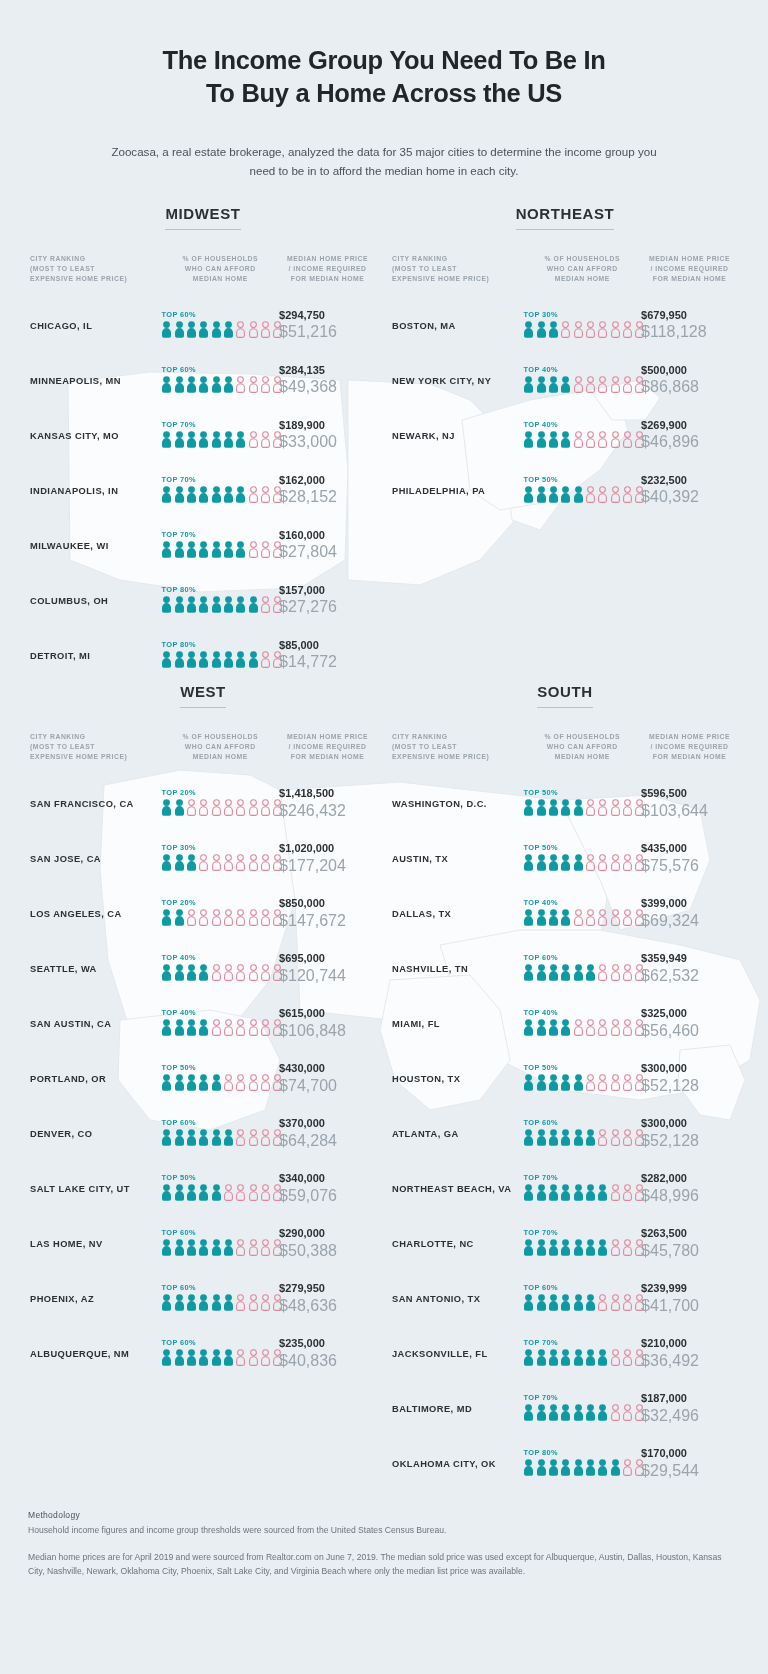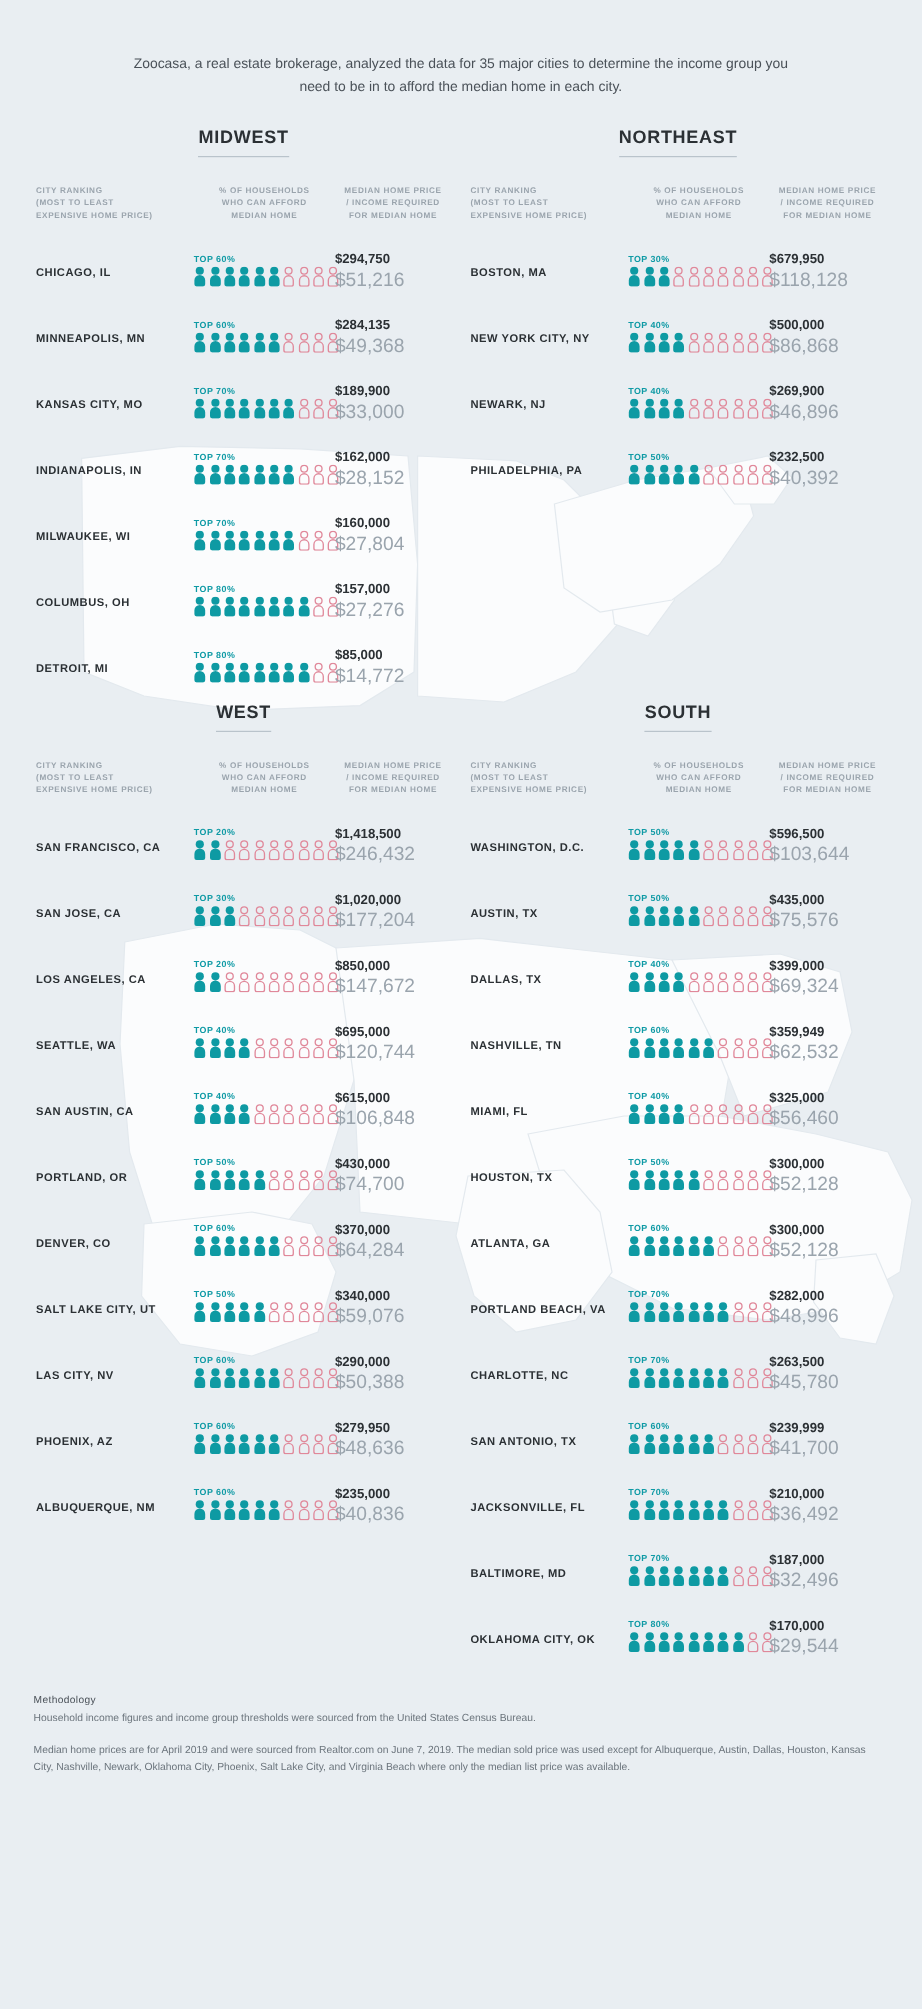--- a/index.html
+++ b/index.html
@@ -18,21 +18,21 @@
 
   
   .header { padding: 44px 60px 0; text-align: center; }
   .title {
     font-size: 25.5px;
     line-height: 1.3;
     font-weight: bold;
     color: #222629;
     letter-spacing: -0.3px;
   }
-  .intro-block { }
+  .intro-block { margin-top: 32px; }
   .intro {
     font-size: 11.6px;
     line-height: 1.65;
     color: #4a5158;
     padding: 0 38px;
   }
   .intro.second { margin-top: 22px; padding: 0 24px; }
 
   
   .map-layer {
@@ -155,20 +155,24 @@
       <path d="M560 800 L650 795 L700 810 L710 860 L690 910 L620 930 L600 880 Z"></path>
 
       <path d="M440 945 L520 930 L600 930 L680 945 L740 960 L760 1000 L750 1060 L700 1090 L640 1100 L560 1090 L500 1060 L460 1010 Z"></path>
       <path d="M390 980 L470 975 L500 1010 L510 1060 L480 1100 L430 1110 L395 1080 L380 1030 Z"></path>
       <path d="M680 1050 L730 1045 L745 1080 L730 1120 L700 1115 L678 1085 Z"></path>
       <path d="M120 1020 L210 1010 L260 1020 L280 1060 L265 1110 L210 1130 L150 1120 L118 1080 Z"></path>
     </g>
   </svg>
 
   <div class="header" style="position:relative;z-index:2;">
+    <h1 class="title">
+      <span>The Income Group You Need To Be In</span><br>
+      <span>To Buy a Home Across the US</span>
+    </h1>
     <div class="intro-block">
       <p class="intro">Zoocasa, a real estate brokerage, analyzed the data for 35 major cities to determine the income group you need to be in to afford the median home in each city.</p>
     </div>
   </div>
 
   <div class="regions" id="regions">
       <div class="region">
         <div class="region-head"><div class="region-title">MIDWEST</div></div>
         <div class="col-heads">
           <div class="ch-city">CITY RANKING<br>(MOST TO LEAST<br>EXPENSIVE HOME PRICE)</div>
@@ -1173,21 +1177,21 @@
                   <path d="M1.6 11.7a3.9 3.9 0 0 1 7.8 0v3.1a1.6 1.6 0 0 1-1.6 1.6H3.2a1.6 1.6 0 0 1-1.6-1.6z" fill="none" stroke="#e0889a" stroke-width="1.1"></path>
                 </svg></span>
             </div>
           </div>
           <div class="c-price">
             <div class="price">$340,000</div>
             <div class="income">$59,076</div>
           </div>
         </div>
         <div class="row">
-          <div class="c-city">LAS CITY, NV</div>
+          <div class="c-city">LAS HOME, NV</div>
           <div class="c-pct">
             <div class="top-label">TOP 60%</div>
             <div class="people">
               <span><svg width="11" height="17" viewBox="0 0 11 17">
                   <circle cx="5.5" cy="3.6" r="3.4" fill="#0e9aa3"></circle>
                   <path d="M1 11.6a4.5 4.5 0 0 1 9 0v3.3a1.8 1.8 0 0 1-1.8 1.8H2.8A1.8 1.8 0 0 1 1 14.9z" fill="#0e9aa3"></path>
                 </svg></span>
               <span><svg width="11" height="17" viewBox="0 0 11 17">
                   <circle cx="5.5" cy="3.6" r="3.4" fill="#0e9aa3"></circle>
                   <path d="M1 11.6a4.5 4.5 0 0 1 9 0v3.3a1.8 1.8 0 0 1-1.8 1.8H2.8A1.8 1.8 0 0 1 1 14.9z" fill="#0e9aa3"></path>
@@ -1701,21 +1705,21 @@
                   <path d="M1.6 11.7a3.9 3.9 0 0 1 7.8 0v3.1a1.6 1.6 0 0 1-1.6 1.6H3.2a1.6 1.6 0 0 1-1.6-1.6z" fill="none" stroke="#e0889a" stroke-width="1.1"></path>
                 </svg></span>
             </div>
           </div>
           <div class="c-price">
             <div class="price">$300,000</div>
             <div class="income">$52,128</div>
           </div>
         </div>
         <div class="row">
-          <div class="c-city">PORTLAND BEACH, VA</div>
+          <div class="c-city">NORTHEAST BEACH, VA</div>
           <div class="c-pct">
             <div class="top-label">TOP 70%</div>
             <div class="people">
               <span><svg width="11" height="17" viewBox="0 0 11 17">
                   <circle cx="5.5" cy="3.6" r="3.4" fill="#0e9aa3"></circle>
                   <path d="M1 11.6a4.5 4.5 0 0 1 9 0v3.3a1.8 1.8 0 0 1-1.8 1.8H2.8A1.8 1.8 0 0 1 1 14.9z" fill="#0e9aa3"></path>
                 </svg></span>
               <span><svg width="11" height="17" viewBox="0 0 11 17">
                   <circle cx="5.5" cy="3.6" r="3.4" fill="#0e9aa3"></circle>
                   <path d="M1 11.6a4.5 4.5 0 0 1 9 0v3.3a1.8 1.8 0 0 1-1.8 1.8H2.8A1.8 1.8 0 0 1 1 14.9z" fill="#0e9aa3"></path>

